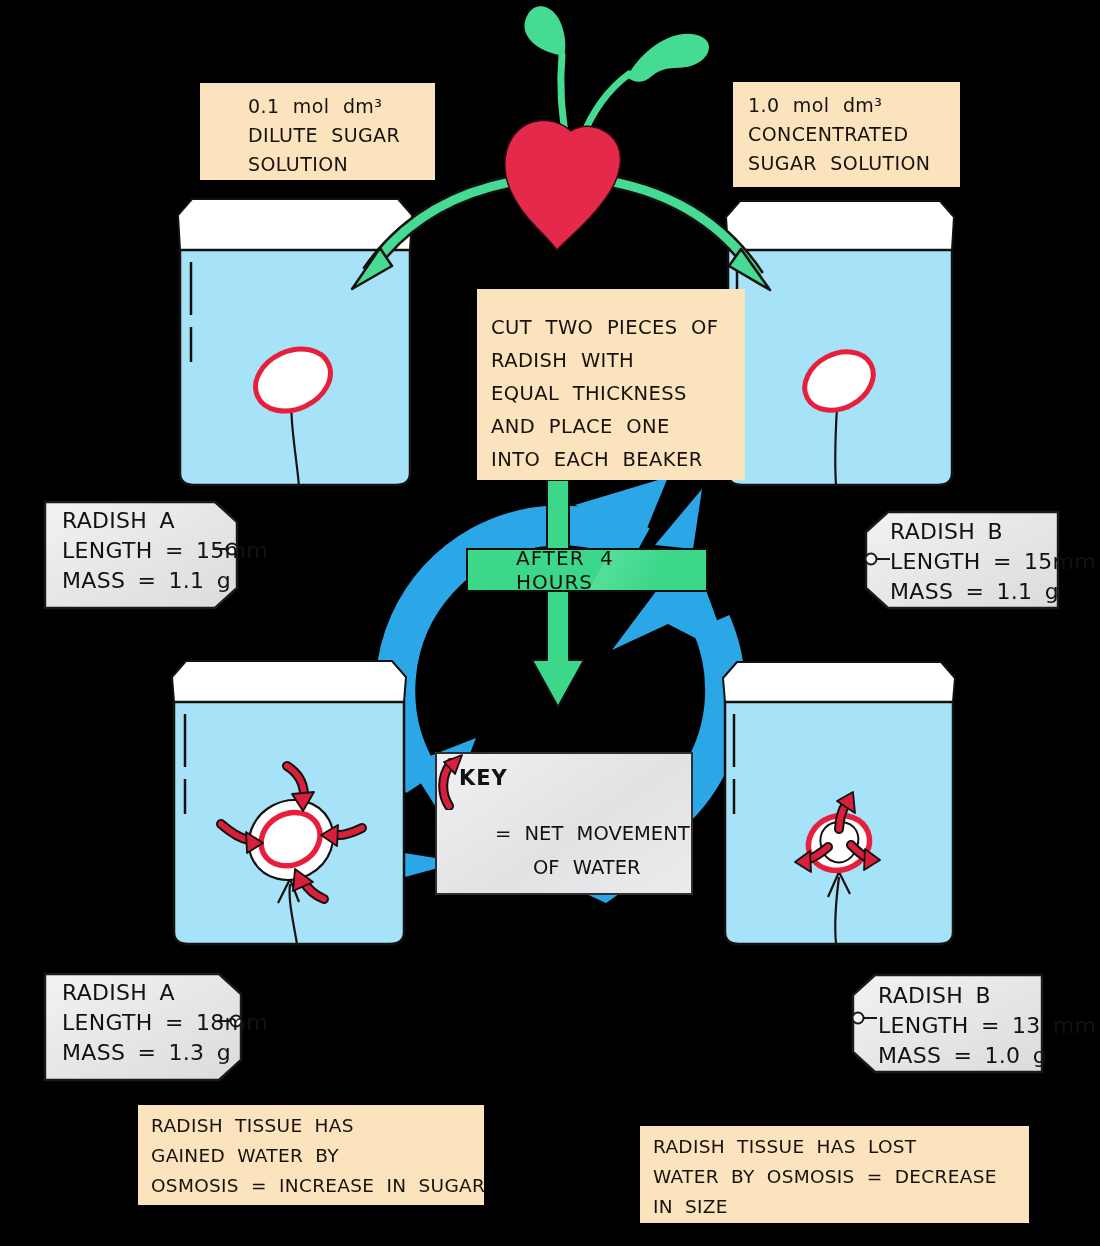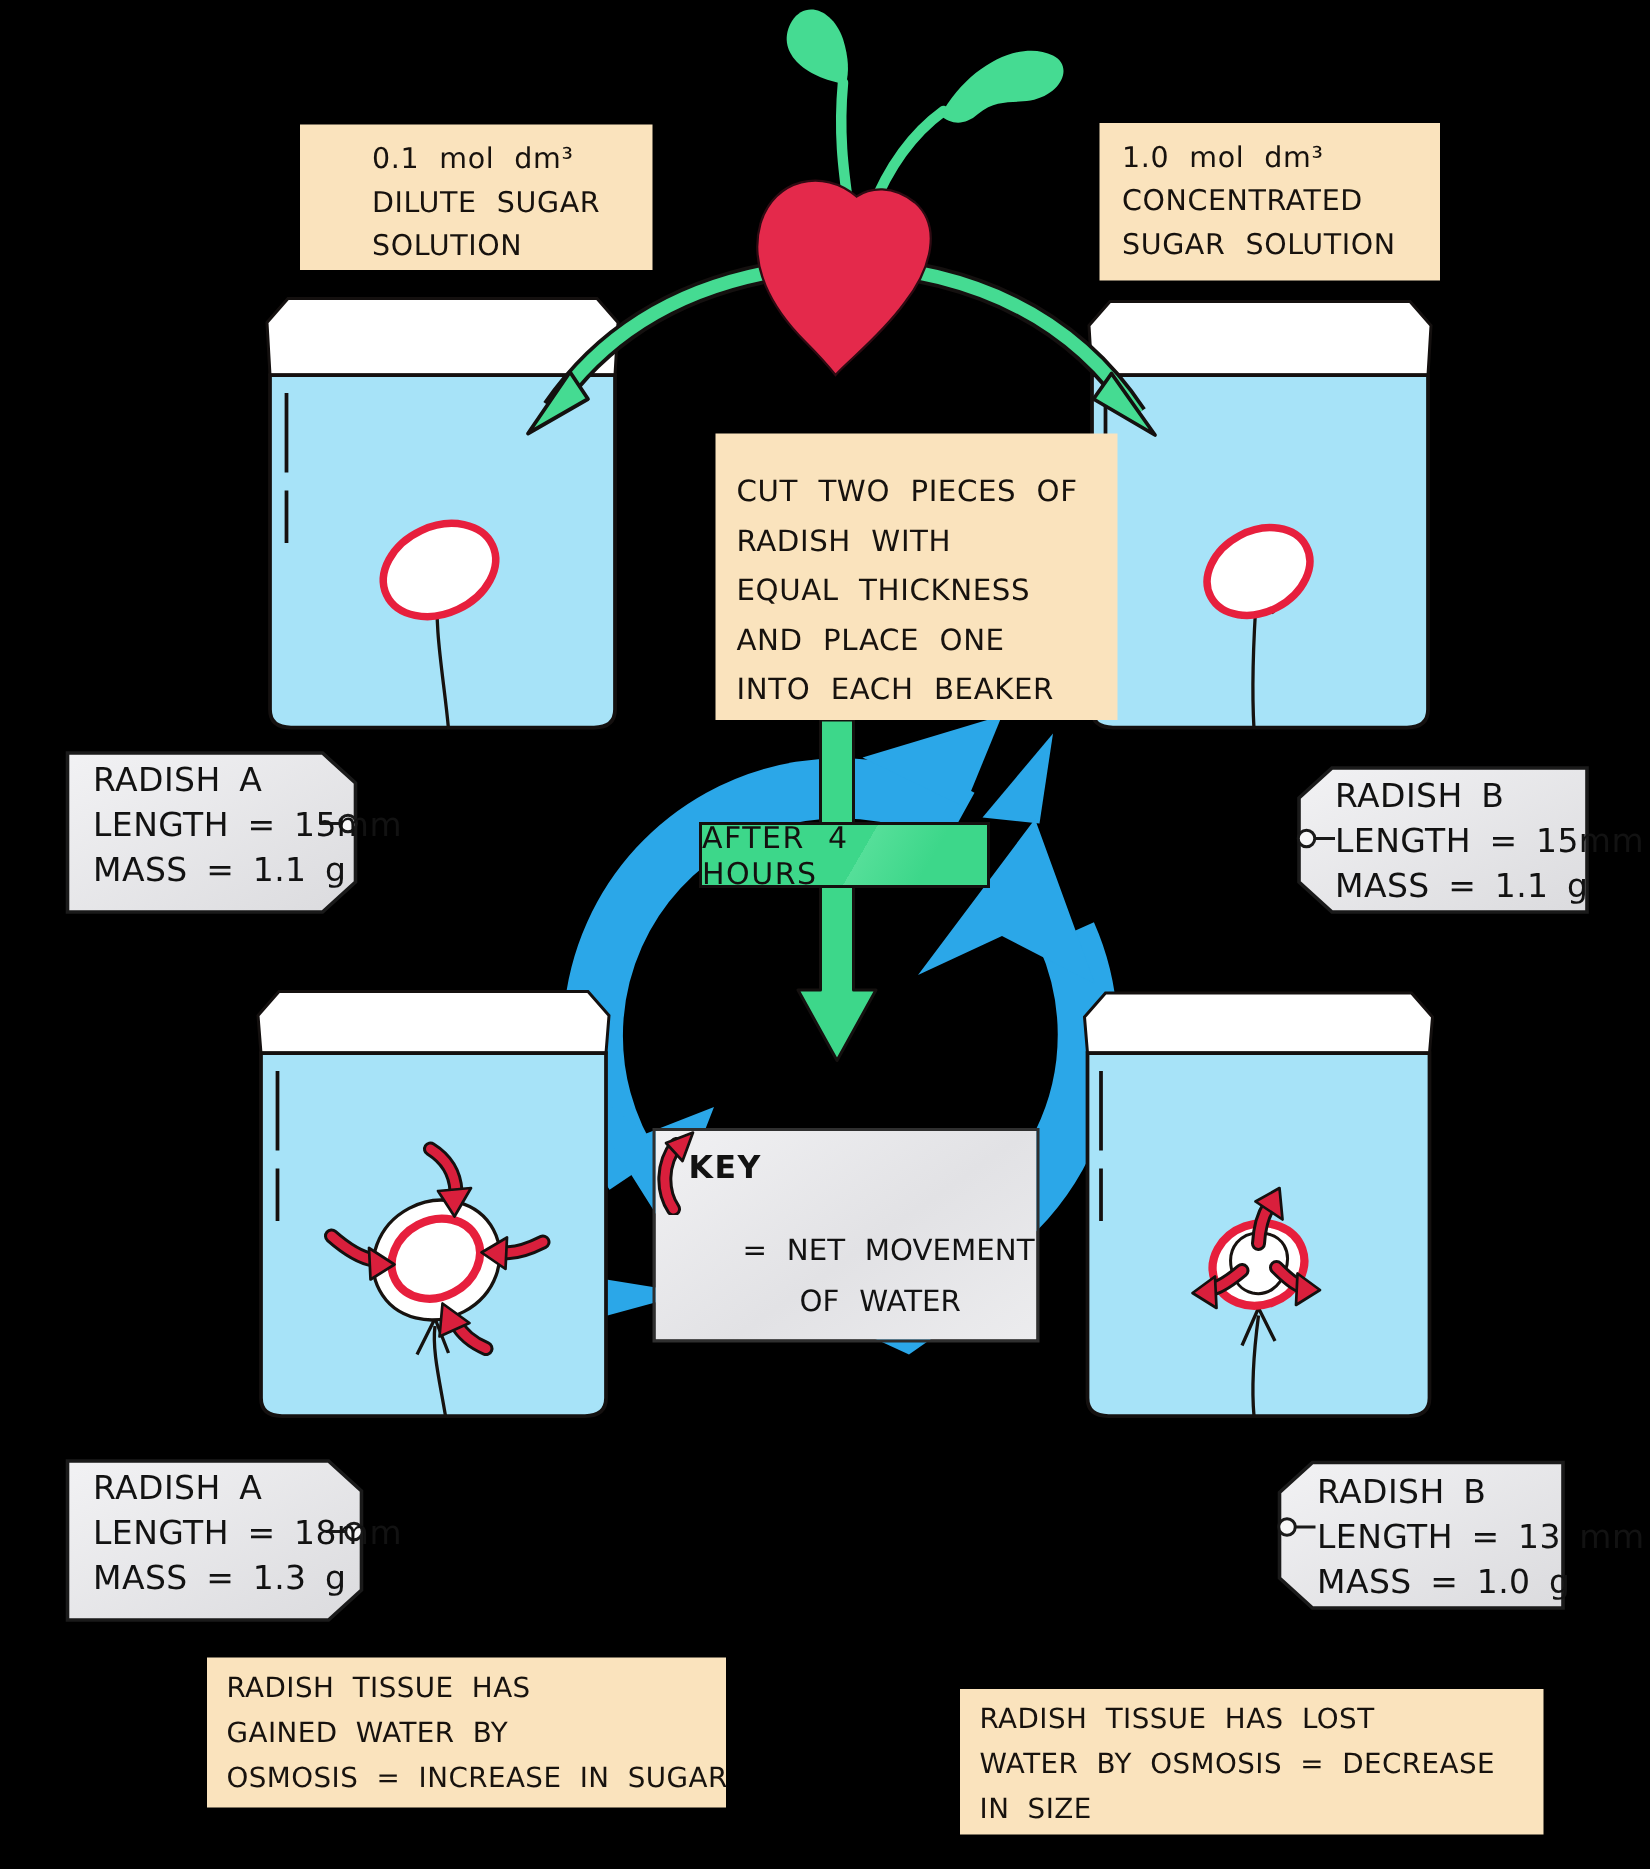--- a/index.html
+++ b/index.html
@@ -24,21 +24,21 @@
 
   .instr{left:437px;top:289px;width:254px;height:169px;font-size:19.5px;line-height:33px;
          letter-spacing:.4px;word-spacing:7px;padding:22px 0 0 14px;margin-left:40px;}
 
   .concl{font-size:18.5px;line-height:30px;letter-spacing:.3px;word-spacing:6px;padding:6px 0 0 13px;}
   .concl-l{left:138px;top:1105px;width:333px;height:94px;}
   .concl-r{left:640px;top:1126px;width:376px;height:91px;}
 
   .banner{left:466px;top:548px;width:190px;height:40px;display:flex;align-items:center;justify-content:center;
           background:linear-gradient(120deg,#3DD78A 55%,#55Df99 55%,#3DD78A 78%);
-          border:2px solid #14100f;font-size:20px;letter-spacing:1px;word-spacing:8px;color:#14100f;}
+          border:2px solid #14100f;font-size:20px;letter-spacing:1px;word-spacing:8px;color:#14100f;padding-left:48px;}
 
   .keybox{left:435px;top:752px;width:254px;height:139px;
           background:linear-gradient(145deg,#f1f1f3 0%,#e2e2e5 55%,#ececee 100%);
           border:2px solid #2f2f2f;}
   .key-title{position:absolute;left:22px;top:12px;font-size:21px;letter-spacing:1px;color:#121212;font-weight:bold;}
   .key-arrow{position:absolute;left:24px;top:56px;}
   .key-l1{position:absolute;left:58px;top:68px;font-size:19.5px;word-spacing:7px;color:#121212;}
   .key-l2{position:absolute;left:96px;top:102px;font-size:19.5px;word-spacing:7px;color:#121212;}
 
   .tag-text{position:absolute;font-size:22px;line-height:30px;color:#121212;letter-spacing:.3px;word-spacing:5px;}

